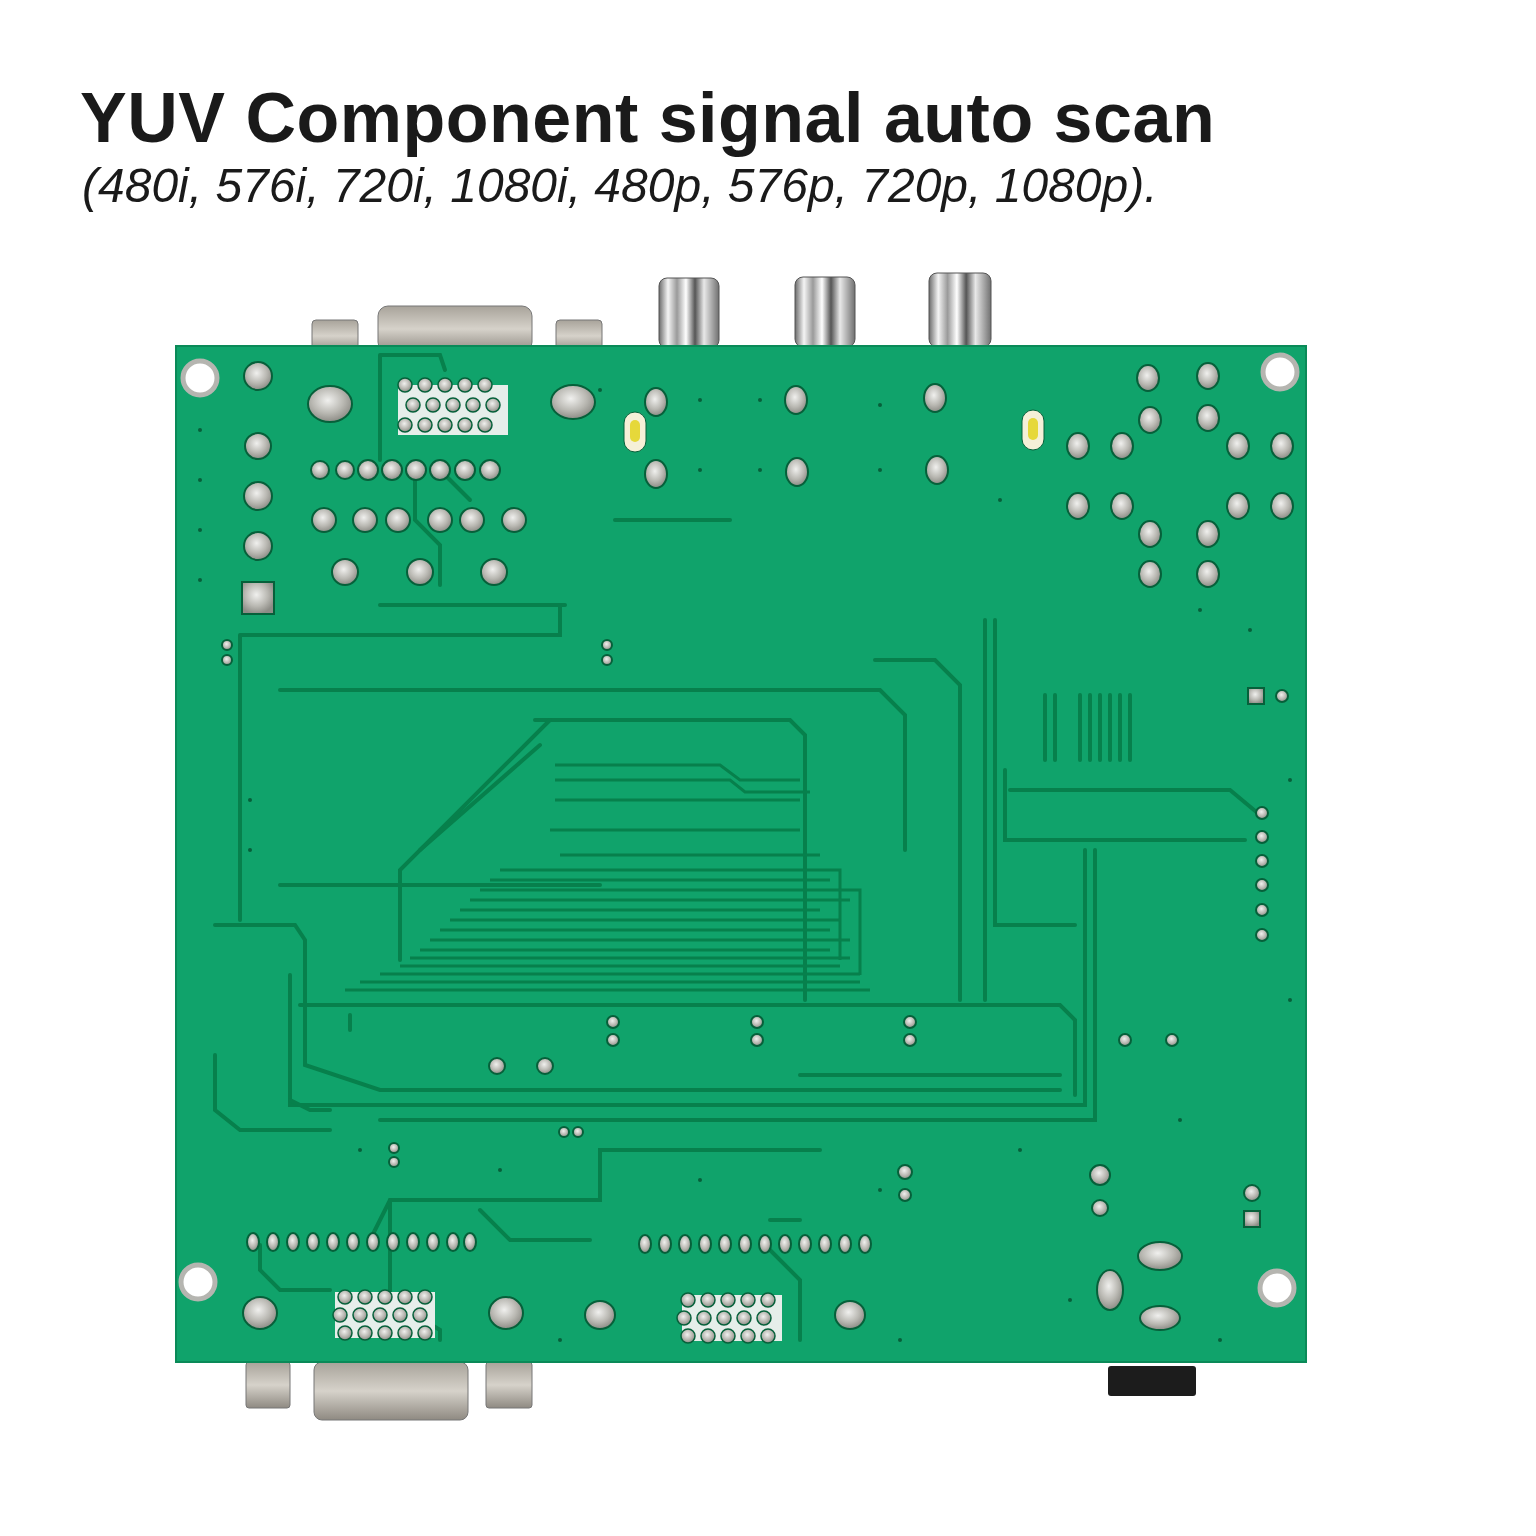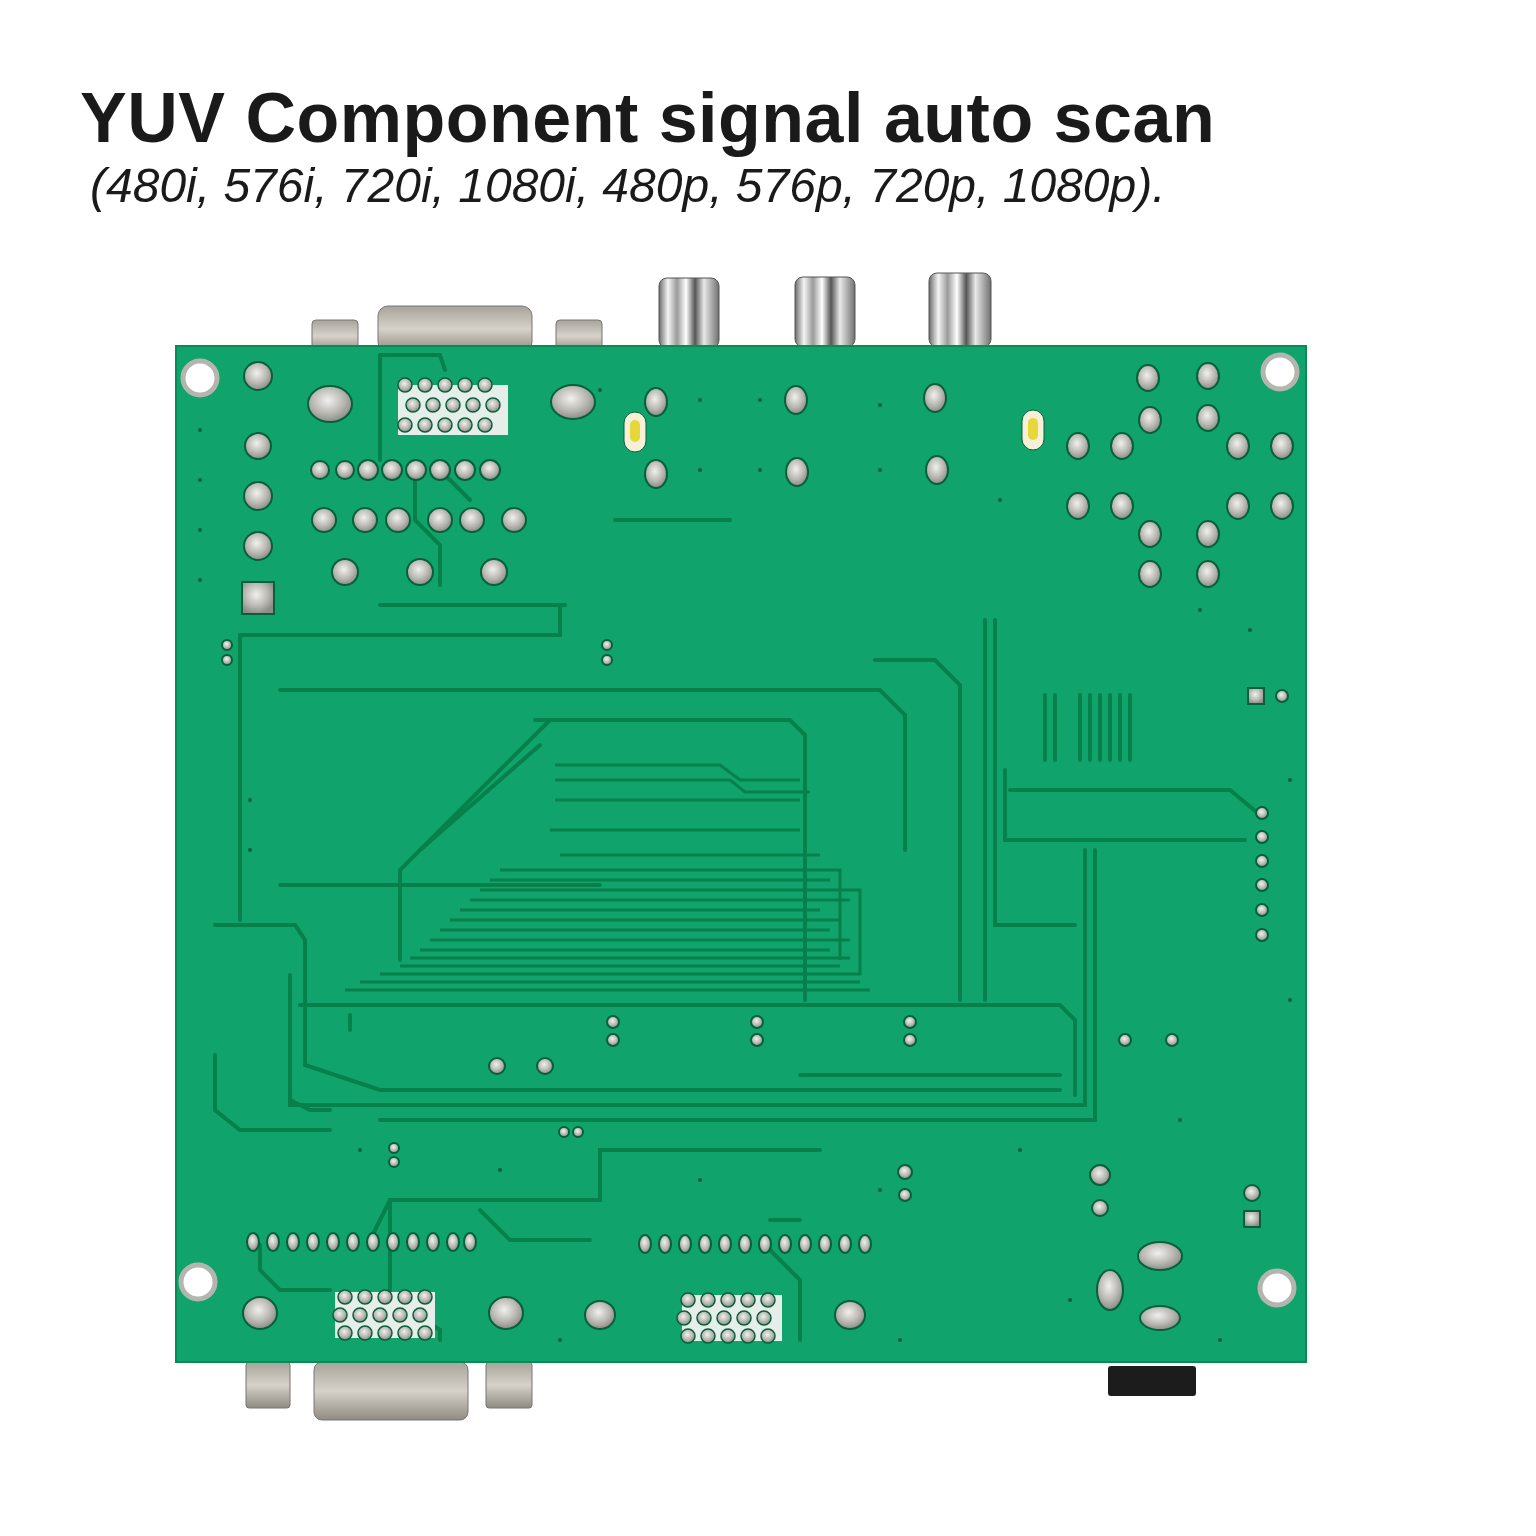--- a/index.html
+++ b/index.html
@@ -1,18 +1,18 @@
 <!DOCTYPE html>
 <html><head>
 <meta charset="utf-8">
 <style>
   html,body{margin:0;padding:0;background:#ffffff;}
   body{width:1536px;height:1536px;position:relative;overflow:hidden;font-family:"Liberation Sans",sans-serif;}
   .title{position:absolute;left:80px;top:78px;font-size:70px;font-weight:bold;color:#1a1a1a;letter-spacing:0.5px;white-space:nowrap;}
-  .subtitle{position:absolute;left:82px;top:158px;font-size:48px;font-style:italic;color:#1a1a1a;white-space:nowrap;margin-left:8px;}
+  .subtitle{position:absolute;left:82px;top:158px;font-size:48px;font-style:italic;color:#1a1a1a;white-space:nowrap;}
   .photo{position:absolute;left:0;top:0;width:1536px;height:1536px;}
 </style>
 </head>
 <body>
 
 <div class="title">YUV Component signal auto scan</div>
 <div class="subtitle">(480i, 576i, 720i, 1080i, 480p, 576p, 720p, 1080p).</div>
 
 <svg class="photo" viewBox="0 0 1536 1536" xmlns="http://www.w3.org/2000/svg">
   <defs>

